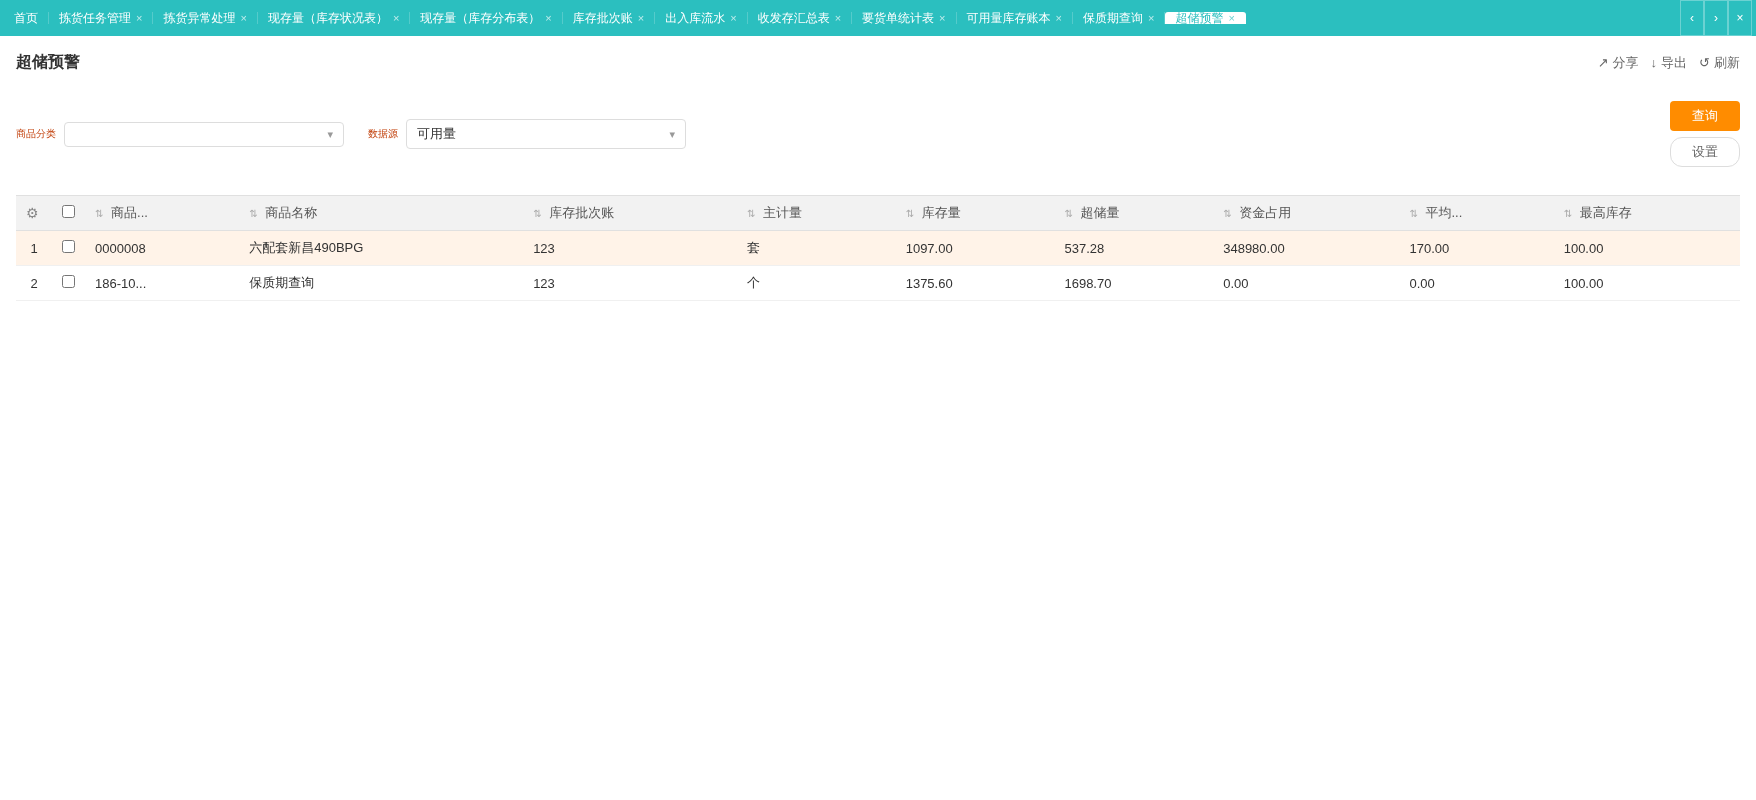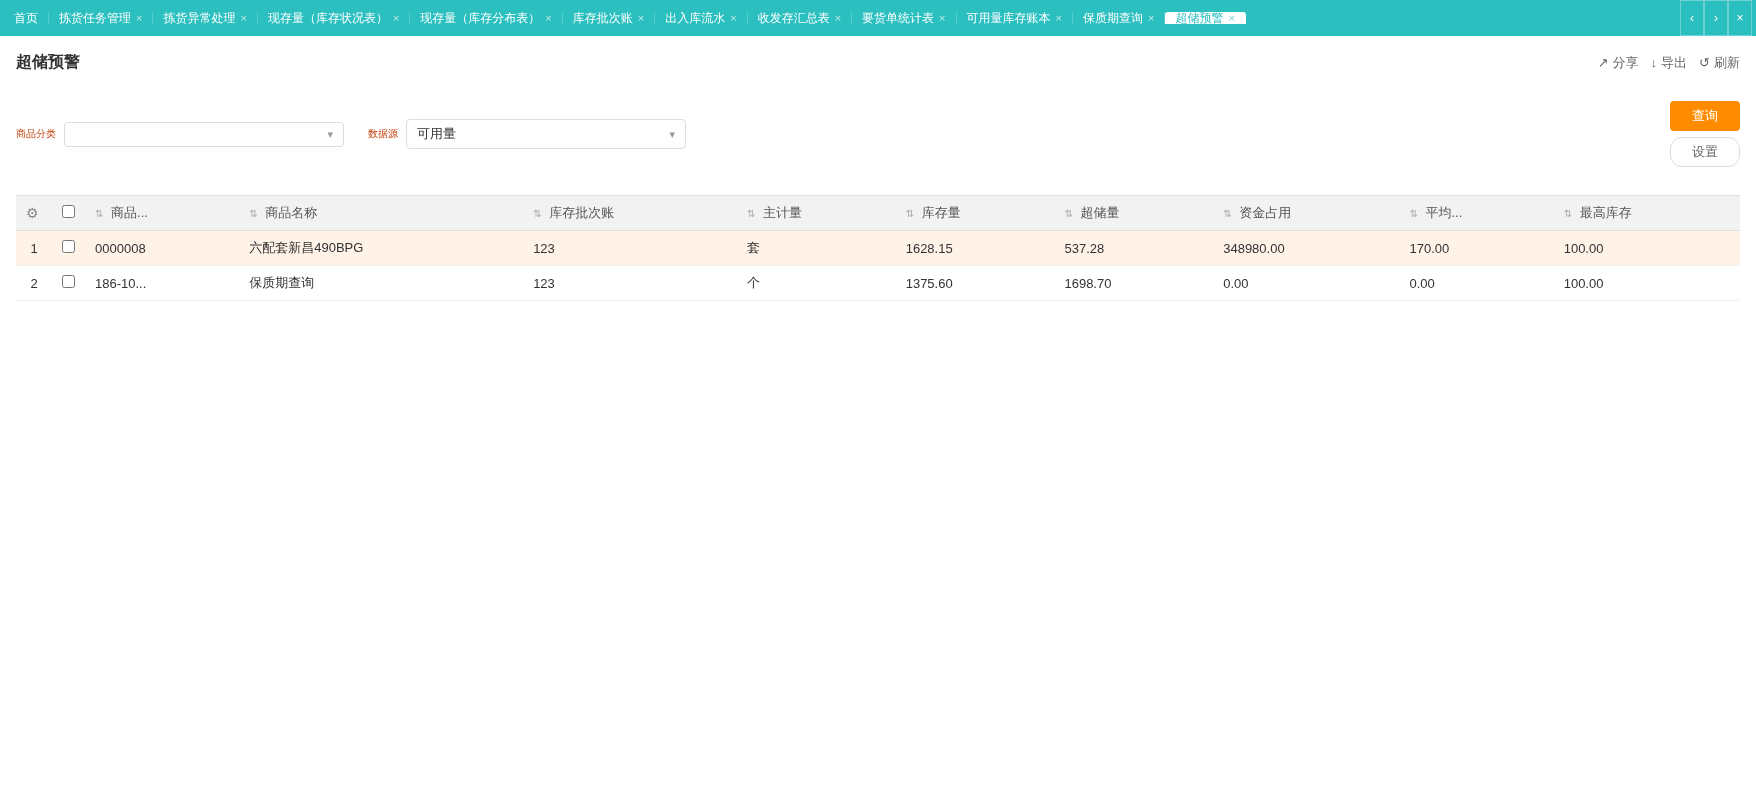--- a/index.html
+++ b/index.html
@@ -300,21 +300,21 @@
     <tbody id="table-body">
     <tr class="highlighted">
     <td class="row-num settings-cell">1</td>
     <td class="checkbox-cell">
       <input type="checkbox" style="">
     </td>
     <td>0000008</td>
     <td>六配套新昌490BPG</td>
     <td>123</td>
     <td>套</td>
-    <td>1628.15</td>
+    <td>1097.00</td>
     <td>537.28</td>
     <td>348980.00</td>
     <td>170.00</td>
     <td>100.00</td>
   </tr>
         <tr>
     <td class="row-num settings-cell">2</td>
     <td class="checkbox-cell">
       <input type="checkbox" style="">
     </td>

